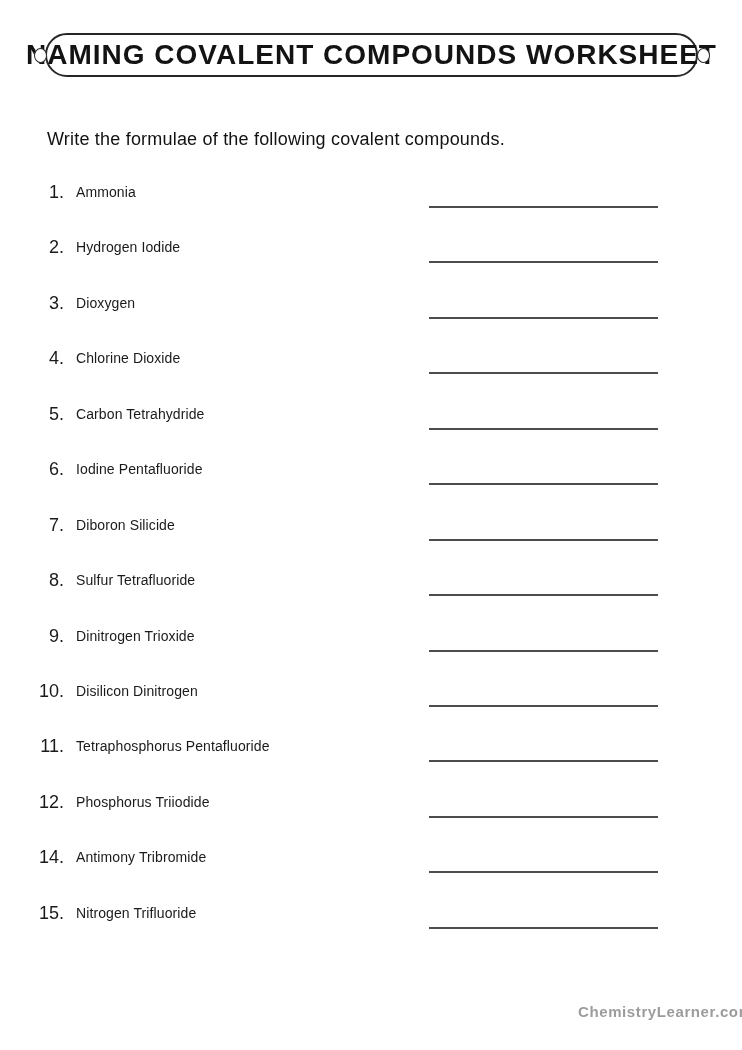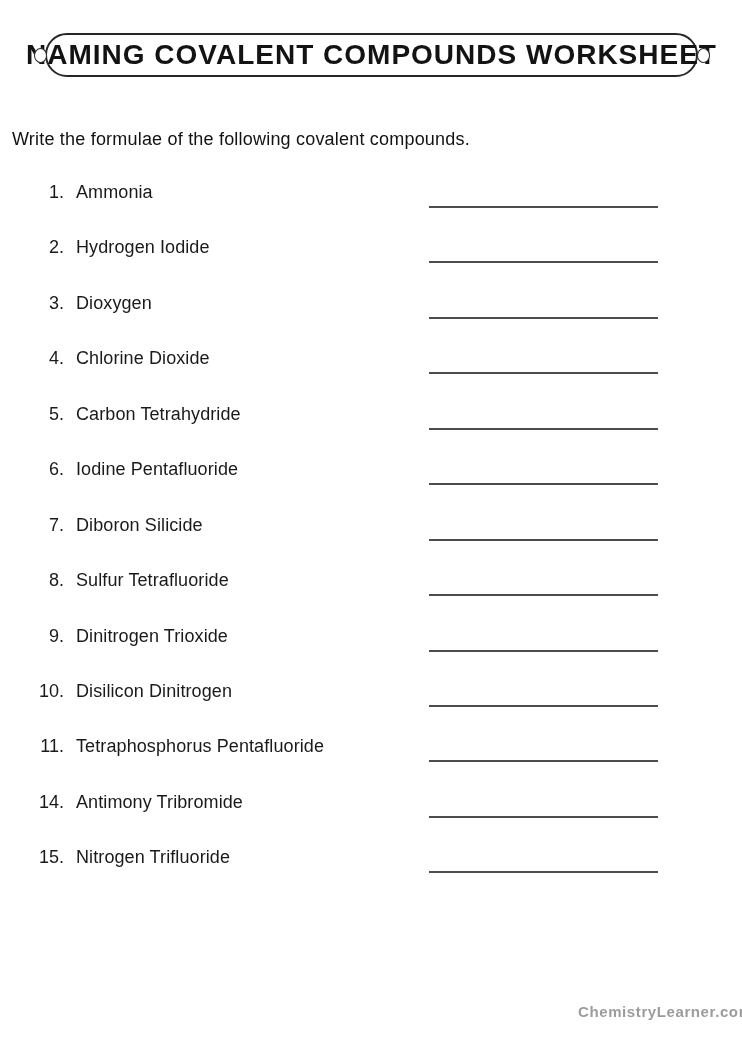--- a/index.html
+++ b/index.html
@@ -47,21 +47,21 @@
     background: #ffffff;
     top: 48px;
     z-index: 2;
   }
   .end-circle.left  { left: 34px; }
   .end-circle.right { left: 697px; }
 
   
   .instruction {
     position: absolute;
-    left: 12px;
+    left: 47px;
     top: 129px;
     font-size: 18px;
     letter-spacing: 0.2px;
     color: #121212;
   }
 
   
   .items-list {
     position: absolute;
     left: 0;
@@ -79,21 +79,21 @@
     width: 64px;
     text-align: right;
     font-size: 18px;
     line-height: 22px;
     color: #1a1a1a;
   }
   .label {
     position: absolute;
     left: 76px;
     top: 11px;
-    font-size: 18px;
+    font-size: 14px;
     line-height: 22px;
     letter-spacing: 0.1px;
     color: #1a1a1a;
     white-space: nowrap;
   }
   .blank {
     position: absolute;
     left: 429px;
     top: 36px;
     width: 229px;
@@ -188,20 +188,25 @@
       <span class="label">Disilicon Dinitrogen</span>
       <span class="blank"></span>
     </div>
 
     <div class="row">
       <span class="num">11.</span>
       <span class="label">Tetraphosphorus Pentafluoride</span>
       <span class="blank"></span>
     </div>
 
+    <div class="row">
+      <span class="num">12.</span>
+      <span class="label">Phosphorus Triiodide</span>
+      <span class="blank"></span>
+    </div>
 
 
     <div class="row">
       <span class="num">14.</span>
       <span class="label">Antimony Tribromide</span>
       <span class="blank"></span>
     </div>
 
     <div class="row">
       <span class="num">15.</span>

